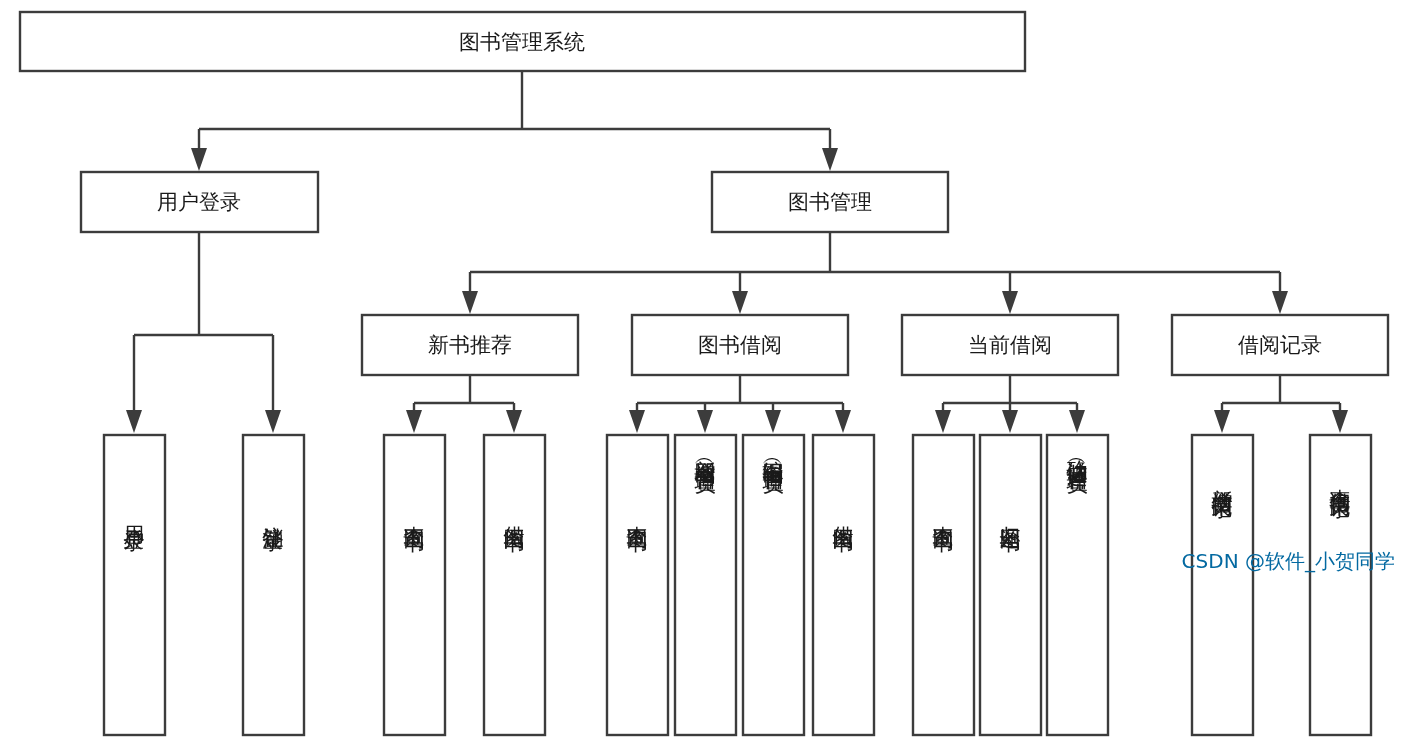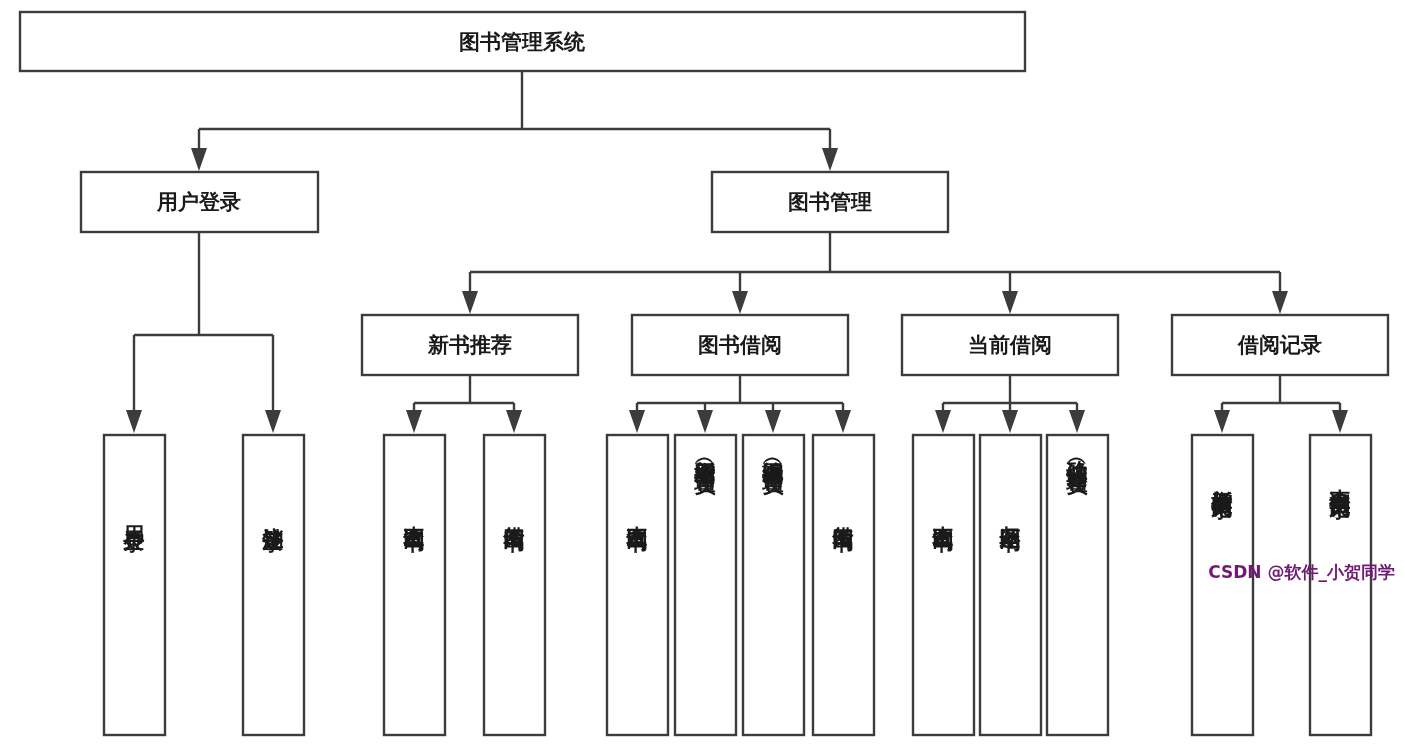--- a/index.html
+++ b/index.html
@@ -11,21 +11,20 @@
     width: 1405px;
     height: 747px;
     font-family: "DejaVu Sans", "Liberation Sans", sans-serif;
     overflow: hidden;
     position: relative;
   }
   #diagram-root {
     position: relative;
     width: 1405px;
     height: 591px;
-    font-weight: bold;
   }
   svg#flow {
     position: absolute;
     top: 0;
     left: 0;
     width: 1405px;
     height: 747px;
     display: block;
   }
   .node-box {
@@ -55,24 +54,24 @@
     fill: #1a1a1a;
     font-size: 21px;
     text-anchor: middle;
     writing-mode: tb;
     glyph-orientation-vertical: 0;
     letter-spacing: 2px;
   }
   .watermark {
     position: absolute;
     right: 10px;
-    bottom: 7px;
-    font-family: "DejaVu Sans", "Liberation Sans", sans-serif;
-    font-size: 17px;
-    color: #701a75;
+    bottom: 16px;
+    font-family: "DejaVu Sans", "Liberation Sans", sans-serif;
+    font-size: 20px;
+    color: #0369a1;
     white-space: nowrap;
     user-select: none;
   }
 </style>
 </head>
 <body>
 
 <div id="diagram-root">
 
   <svg id="flow" viewBox="0 0 1405 747" xmlns="http://www.w3.org/2000/svg">

